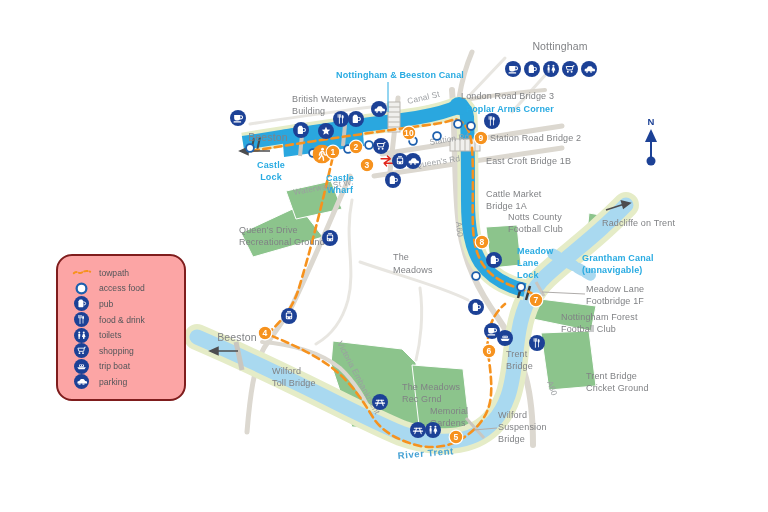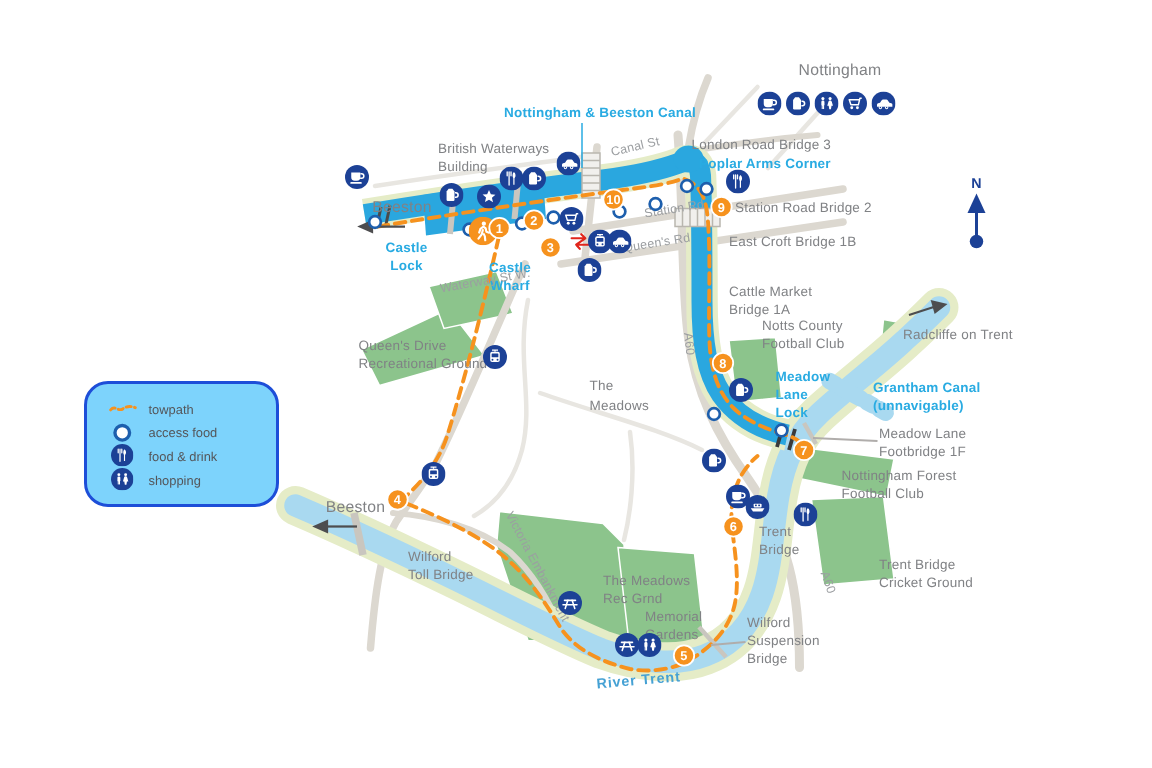--- a/index.html
+++ b/index.html
@@ -7,21 +7,21 @@
          font-family:"Liberation Sans",sans-serif;}
   svg text{letter-spacing:.15px;}
   .lbl{font-size:9px;fill:#808285;}
   .big{font-size:10.5px;}
   .cyan{fill:#29abe2;font-weight:600;}
   .road{font-size:8.3px;fill:#9b9ea1;}
   .river{font-size:9.5px;fill:#45a1d4;font-weight:600;letter-spacing:.6px;}
   .navy{fill:#1c4196;font-weight:bold;font-size:9.5px;}
   .marker-num{font:bold 8.5px "Liberation Sans",sans-serif;fill:#fff;text-anchor:middle;}
   .legend{position:absolute;left:56px;top:254px;width:130px;box-sizing:border-box;
-          background:#7dd3fc;border:2px solid #1d4ed8;border-radius:16px;padding:9px 8px 9px 11px;}
+          background:#fca5a5;border:2px solid #7f1d1d;border-radius:16px;padding:9px 8px 9px 11px;}
   .legend-row{display:flex;align-items:center;height:15.6px;}
   .legend-ico{width:25px;display:flex;justify-content:center;align-items:center;flex:0 0 25px;}
   .legend-lab{font-size:8.6px;color:#54565a;margin-left:5px;white-space:nowrap;}
 </style>
 </head>
 <body>
 
 <div class="stage">
 
 <svg width="768" height="512" viewBox="0 0 768 512">
@@ -364,29 +364,61 @@
           <span class="legend-ico">
             <svg width="15" height="15" viewBox="0 0 20 20">
               <use href="#sym-access-point"></use>
             </svg>
           </span>
           <span class="legend-lab">access food</span>
         </div>
         <div class="legend-row">
           <span class="legend-ico">
             <svg width="15" height="15" viewBox="0 0 20 20">
+              <use href="#sym-pub"></use>
+            </svg>
+          </span>
+          <span class="legend-lab">pub</span>
+        </div>
+        <div class="legend-row">
+          <span class="legend-ico">
+            <svg width="15" height="15" viewBox="0 0 20 20">
               <use href="#sym-food-drink"></use>
             </svg>
           </span>
           <span class="legend-lab">food &amp; drink</span>
         </div>
         <div class="legend-row">
           <span class="legend-ico">
             <svg width="15" height="15" viewBox="0 0 20 20">
               <use href="#sym-toilets"></use>
             </svg>
           </span>
+          <span class="legend-lab">toilets</span>
+        </div>
+        <div class="legend-row">
+          <span class="legend-ico">
+            <svg width="15" height="15" viewBox="0 0 20 20">
+              <use href="#sym-shopping"></use>
+            </svg>
+          </span>
           <span class="legend-lab">shopping</span>
+        </div>
+        <div class="legend-row">
+          <span class="legend-ico">
+            <svg width="15" height="15" viewBox="0 0 20 20">
+              <use href="#sym-trip-boat"></use>
+            </svg>
+          </span>
+          <span class="legend-lab">trip boat</span>
+        </div>
+        <div class="legend-row">
+          <span class="legend-ico">
+            <svg width="15" height="15" viewBox="0 0 20 20">
+              <use href="#sym-parking"></use>
+            </svg>
+          </span>
+          <span class="legend-lab">parking</span>
         </div>
       </div>
 </div>
 
 </div>
 
 </body></html>

